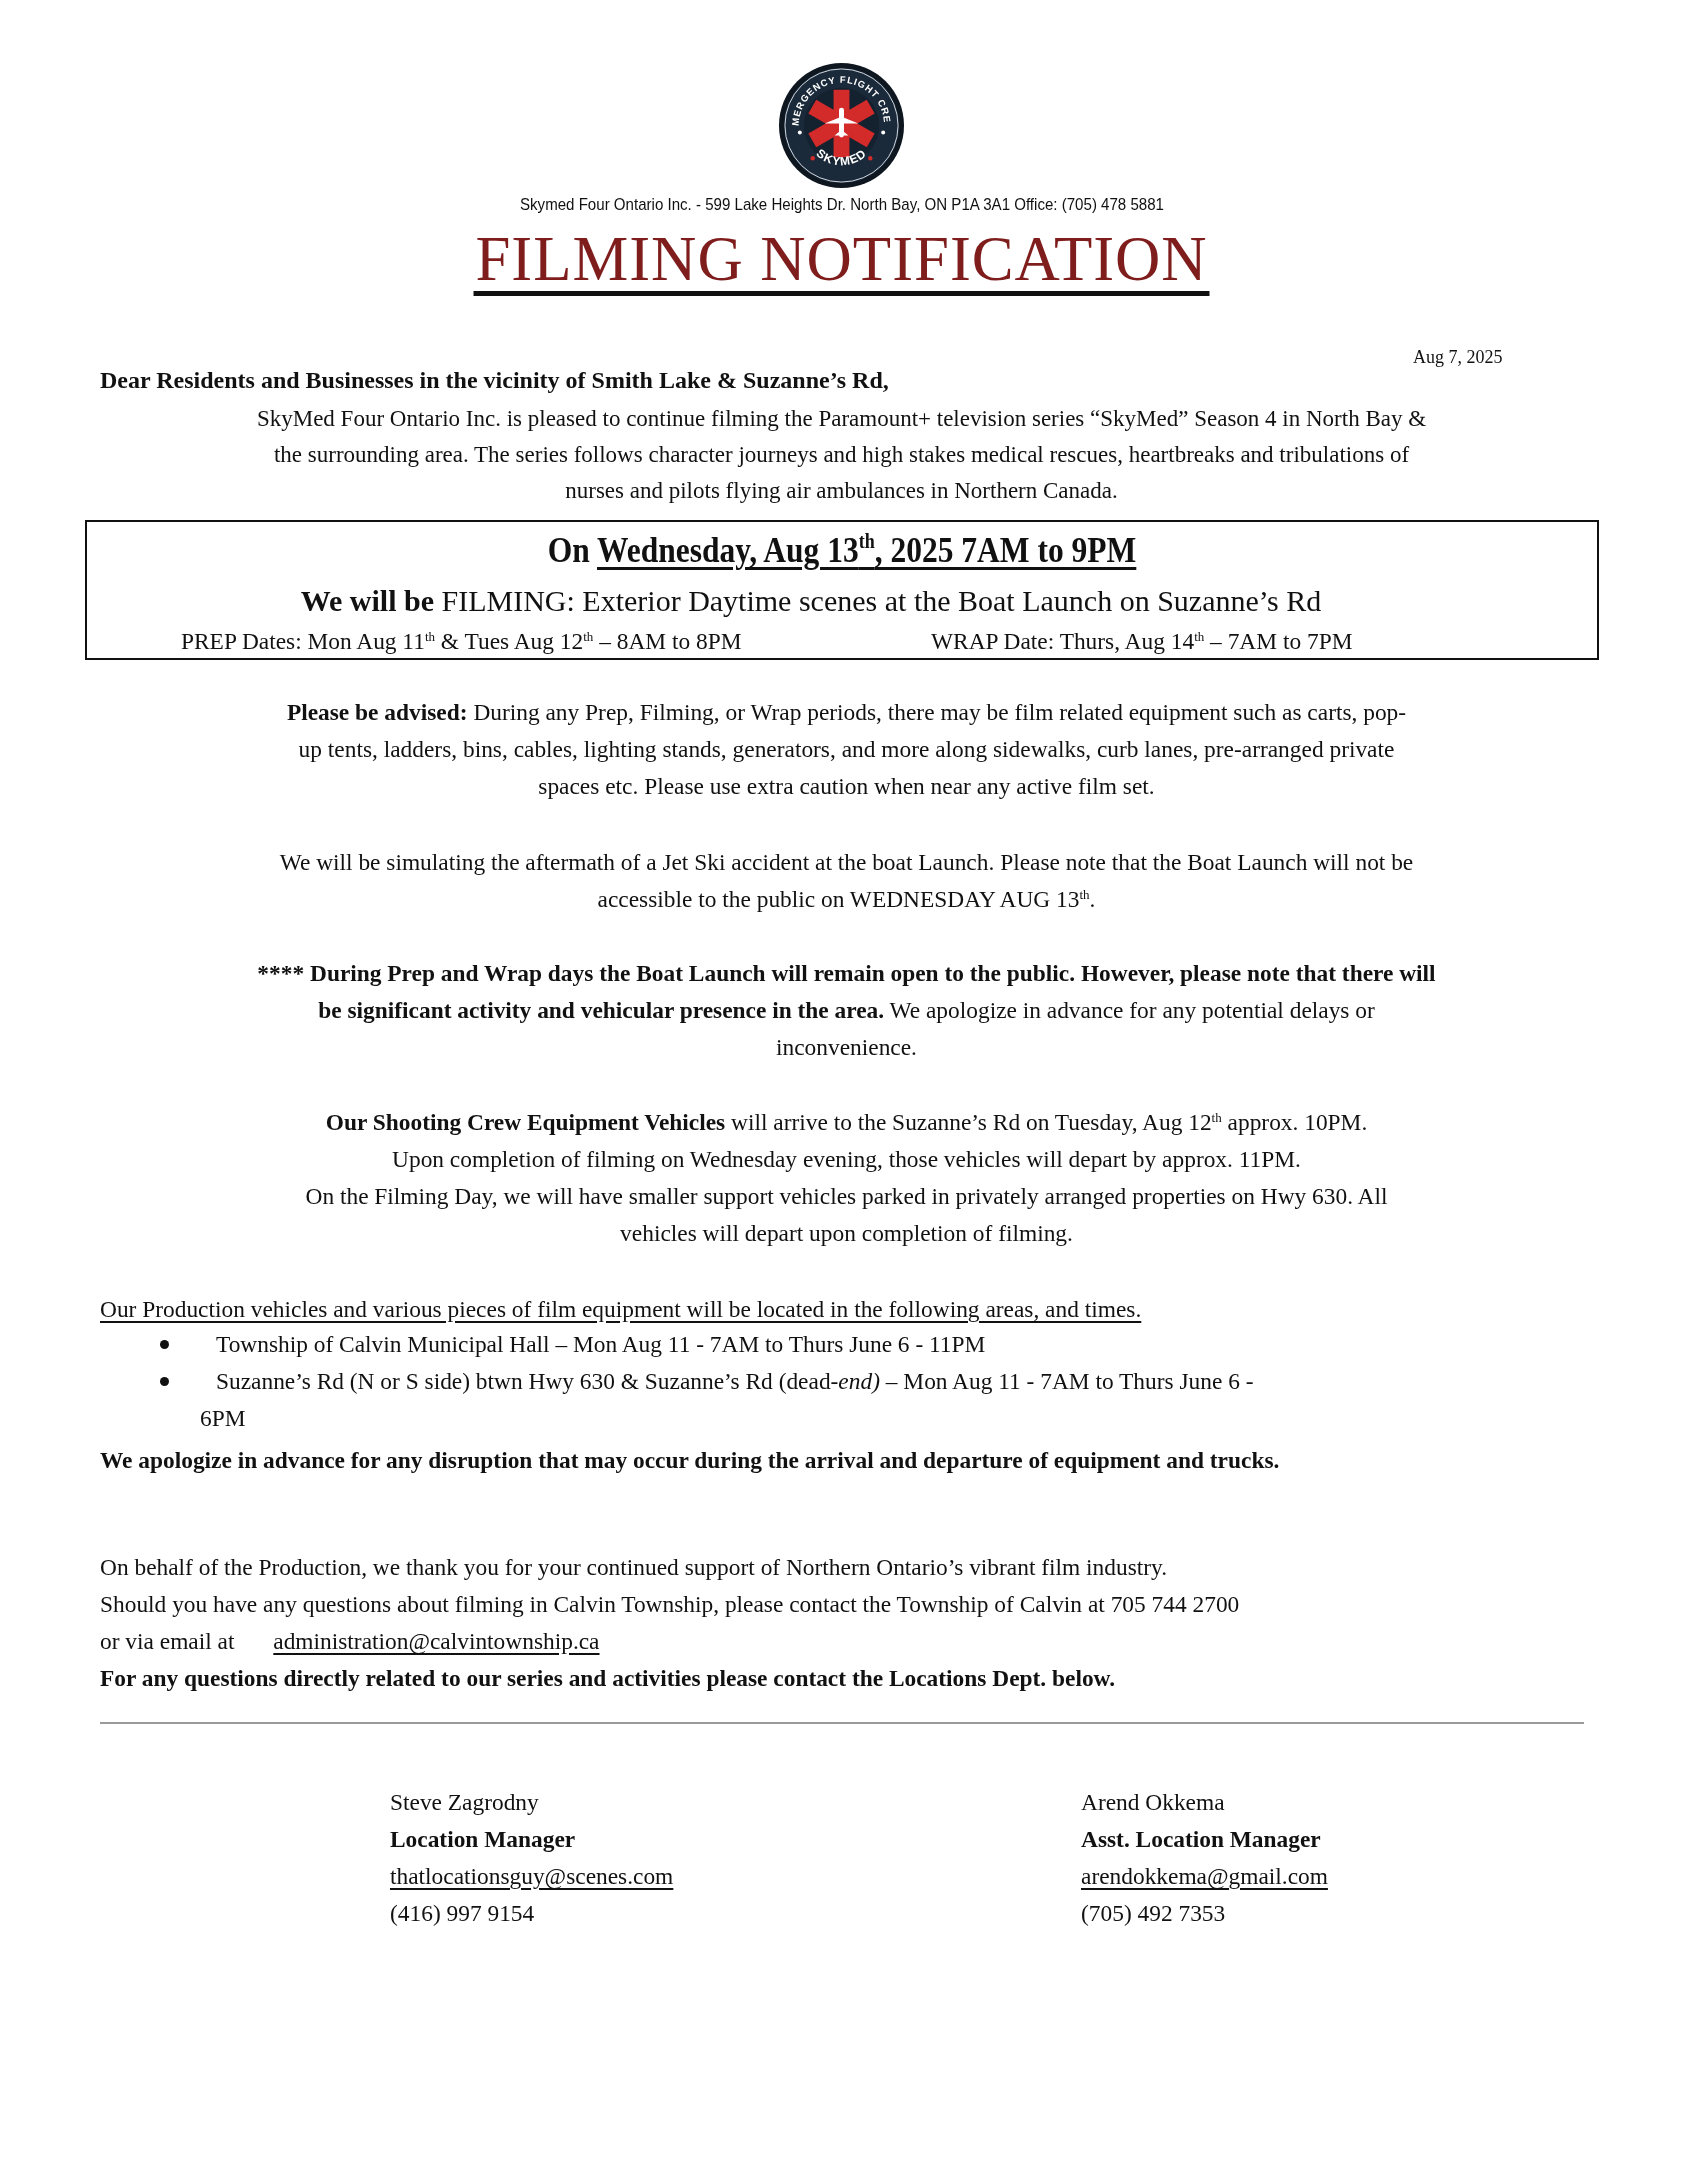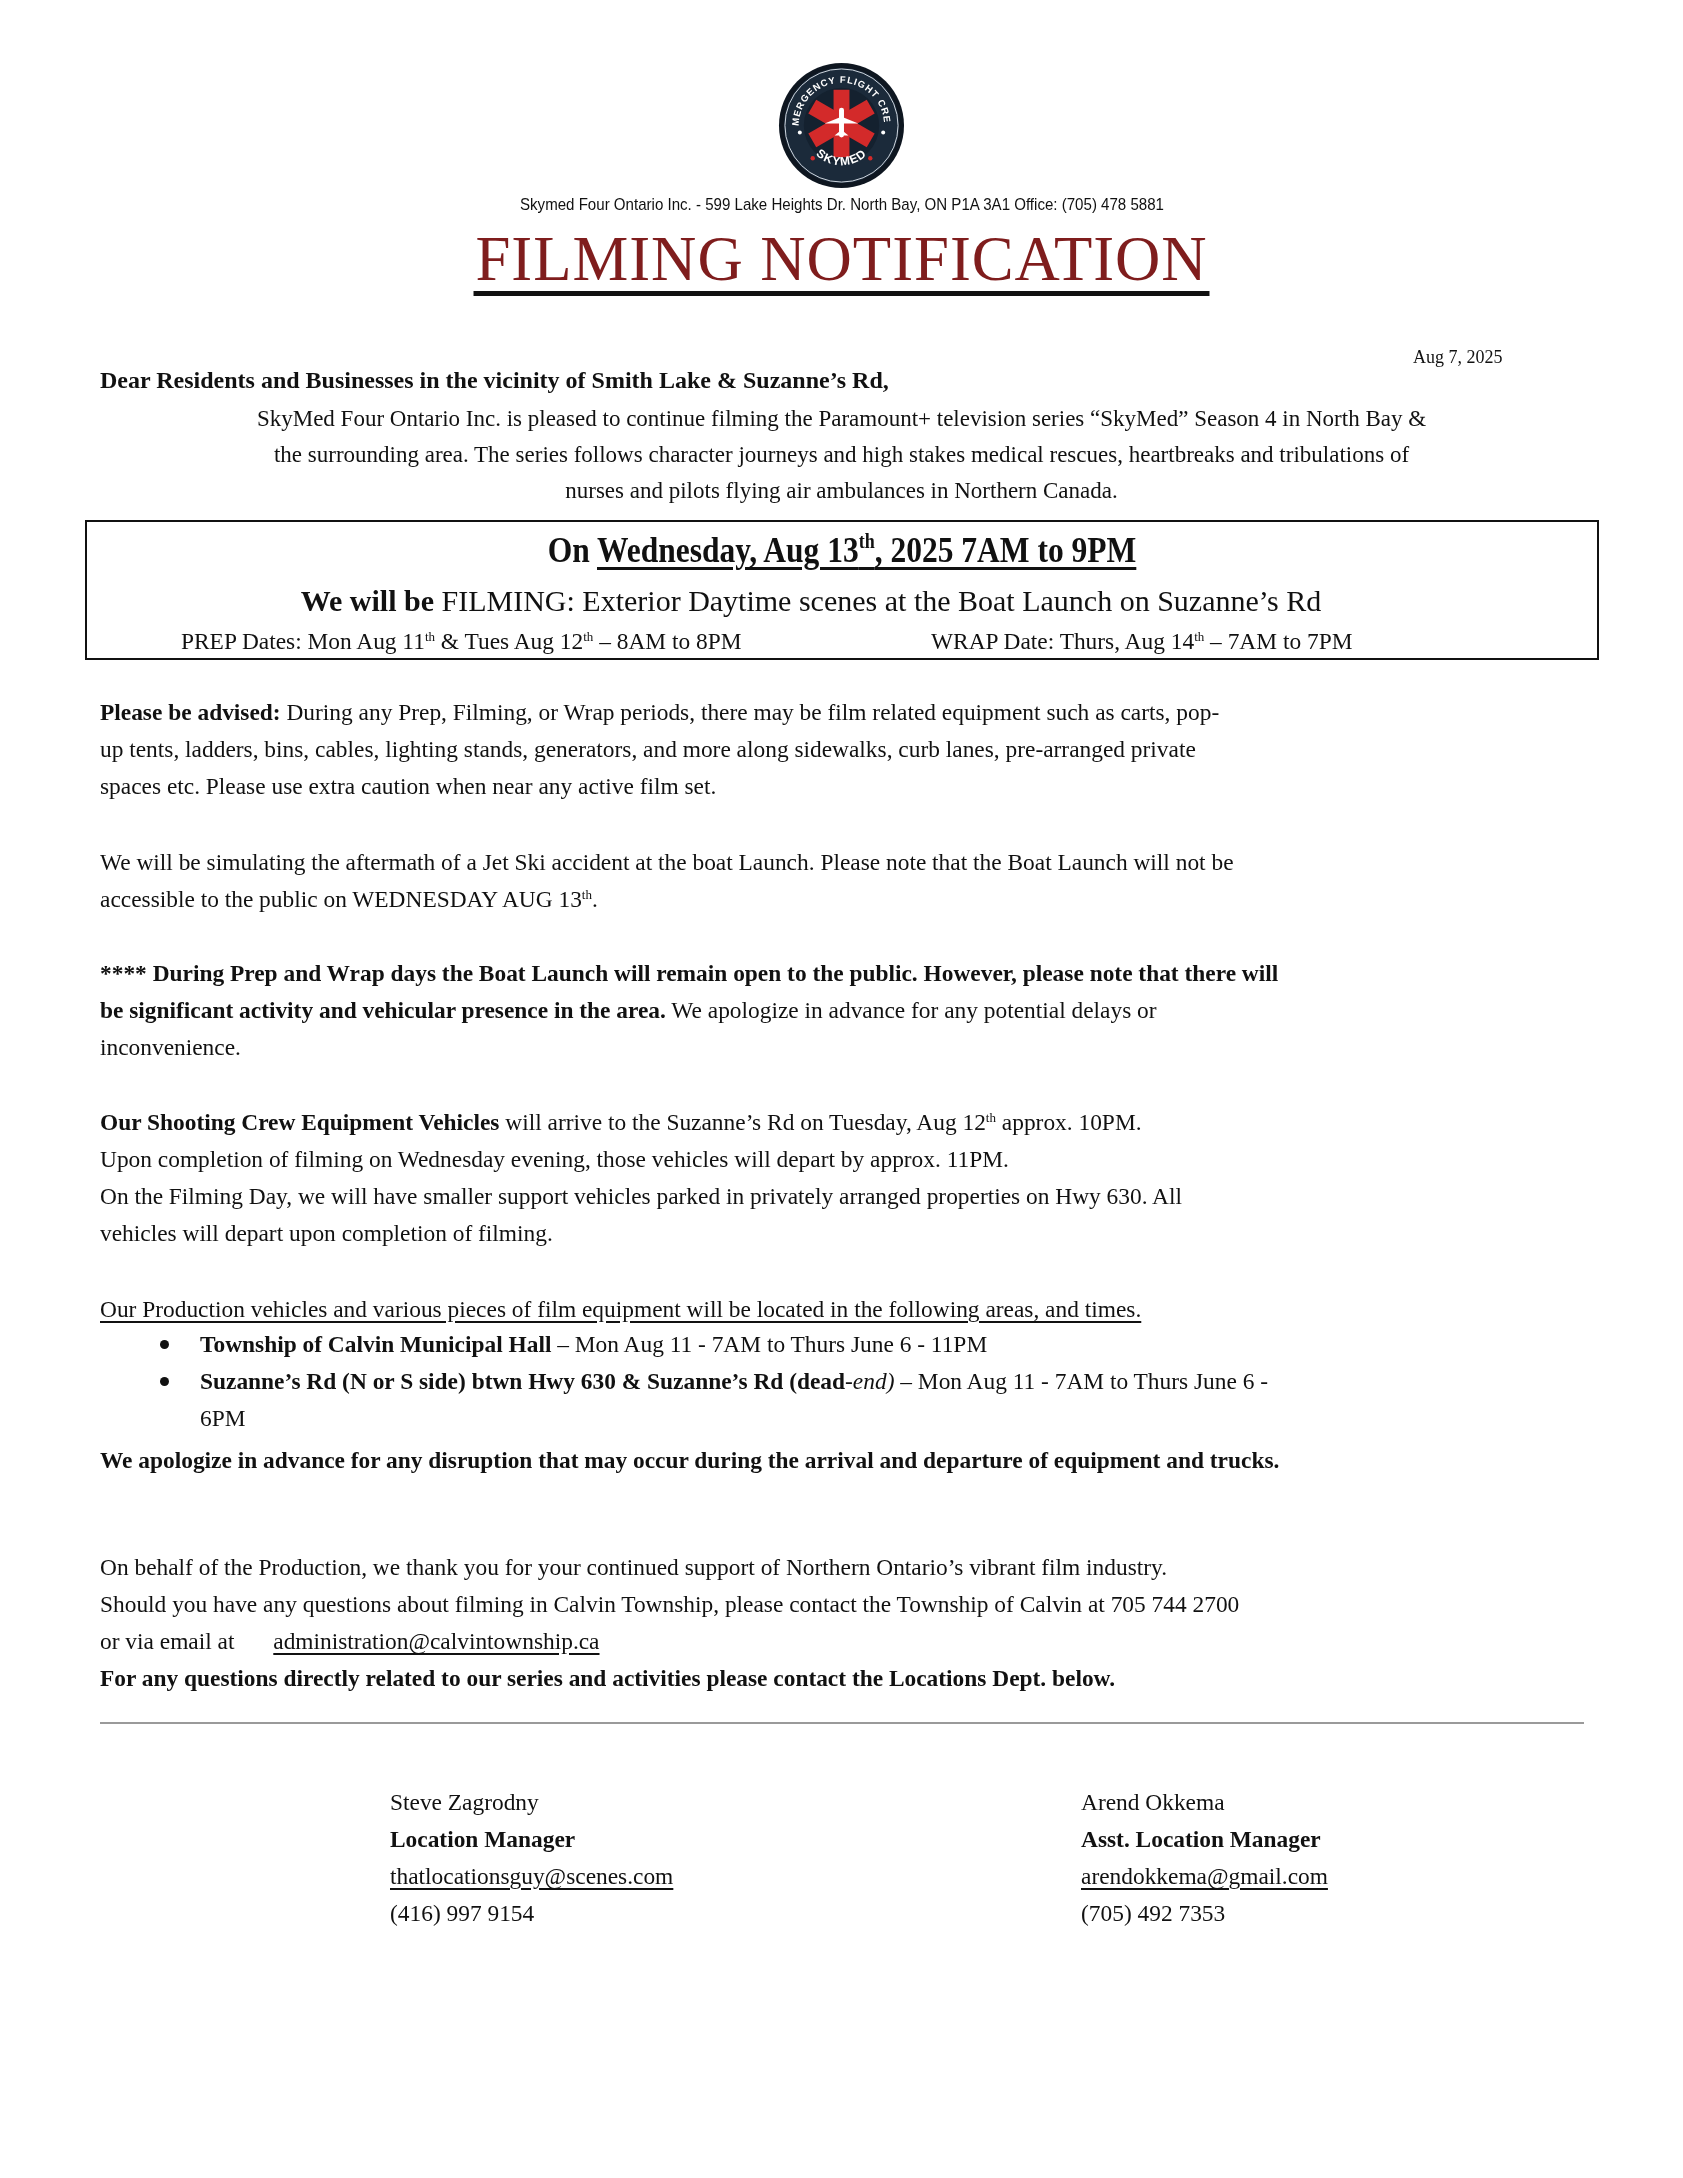--- a/index.html
+++ b/index.html
@@ -61,35 +61,35 @@
       font-size: 30px; line-height: 40px;
     }
     .box-line3 {
       left: 85px; width: 1514px; top: 625px; font-size: 23.4px; line-height: 32px;
     }
     .box-line3 .prep { position: absolute; left: 96px; white-space: nowrap; }
     .box-line3 .wrap { position: absolute; left: 846px; white-space: nowrap; }
     sup.th { font-size: 13px; vertical-align: 8px; line-height: 0; }
 
     .para {
-      left: 100px; width: 1493px; font-size: 23.4px; line-height: 37px;
+      left: 100px; width: 1493px; font-size: 23.4px; line-height: 37px; text-align: center;
     }
     .para b { font-weight: bold; }
 
     .prod-heading {
       left: 100px; top: 1291px; font-size: 23.4px; line-height: 36px;
       text-decoration: underline; text-underline-offset: 4px;
     }
     .bullets { left: 100px; top: 1326px; width: 1493px; font-size: 23.4px; line-height: 37px; }
     .bullet-row { position: relative; padding-left: 100px; }
     .bullet-dot {
       position: absolute; left: 60px; top: 14px; width: 9px; height: 9px;
       border-radius: 50%; background: #111;
     }
-    .bullet-row b { font-weight: bold; }
+    .bullet-row b { font-weight: normal; margin-left: 16px; }
     .bullet-row i { font-style: italic; }
 
     .apology { left: 100px; top: 1442px; font-size: 23.4px; font-weight: bold; line-height: 36px; }
 
     .closing { left: 100px; top: 1549px; width: 1493px; font-size: 23.4px; line-height: 37px; }
     .closing .link { text-decoration: underline; text-underline-offset: 4px; margin-left: 33px; }
     .closing b { font-weight: bold; }
 
     .divider { left: 100px; top: 1722px; width: 1484px; height: 2px; background: #9a9a9a; }
 

